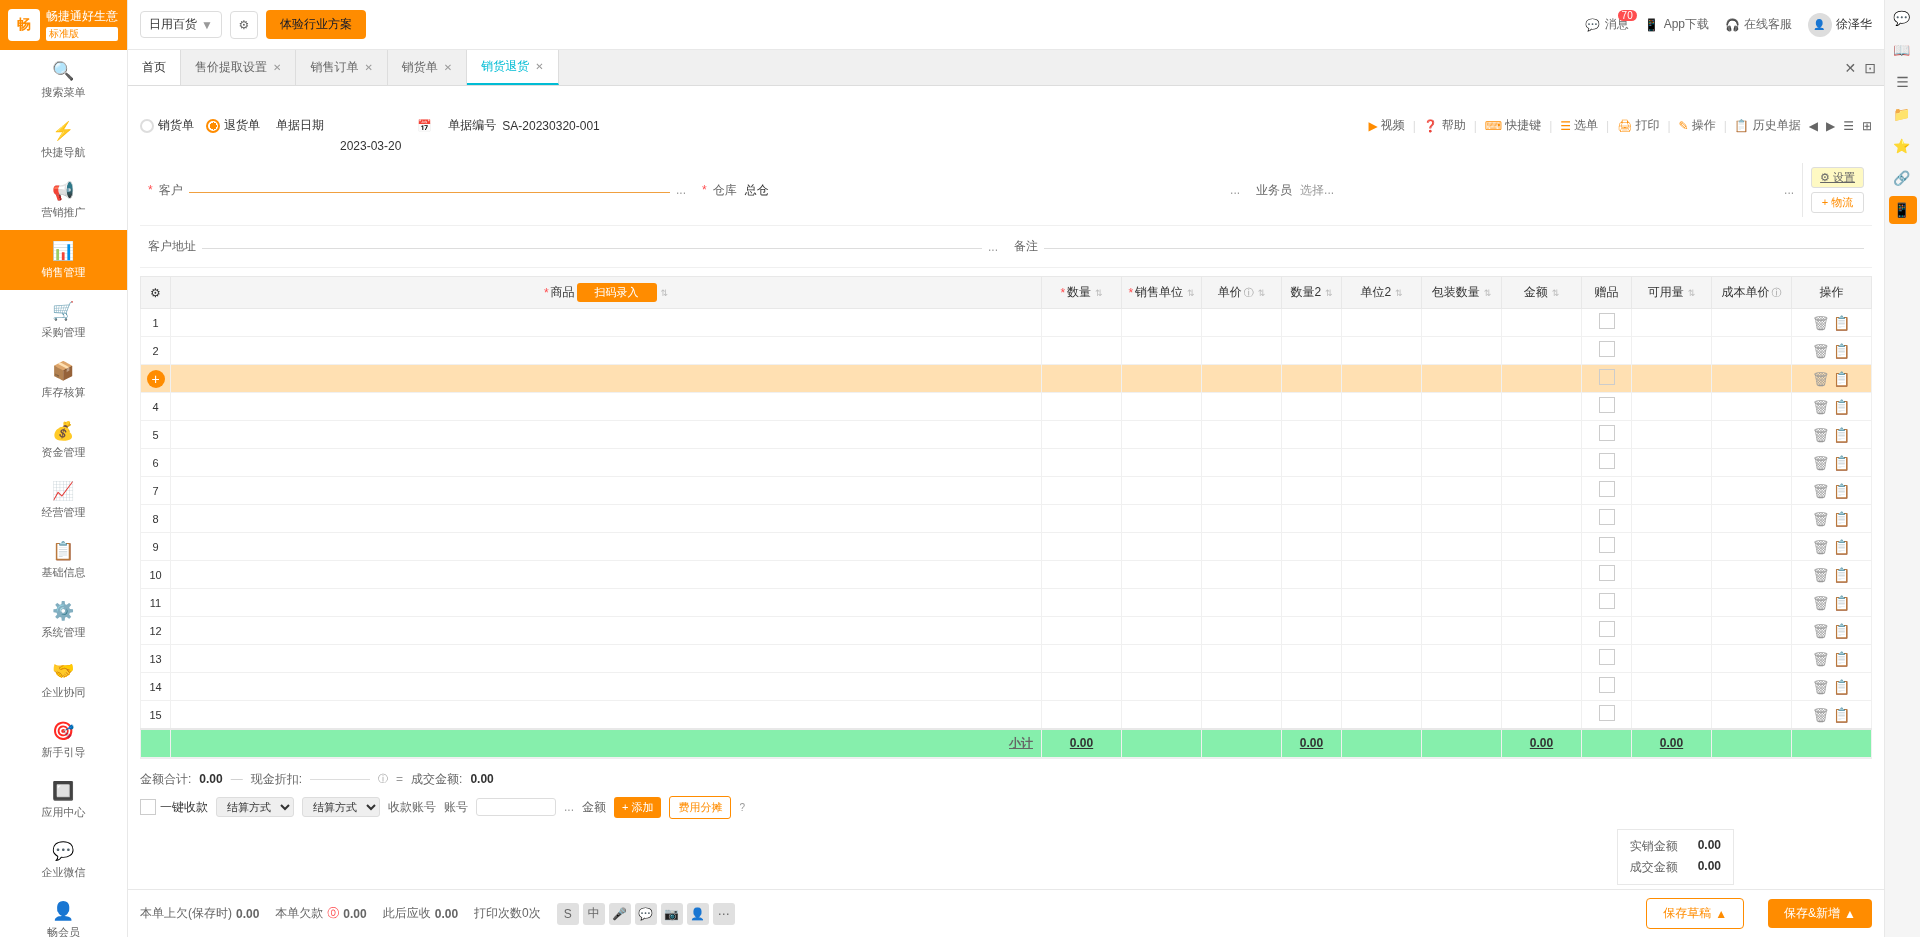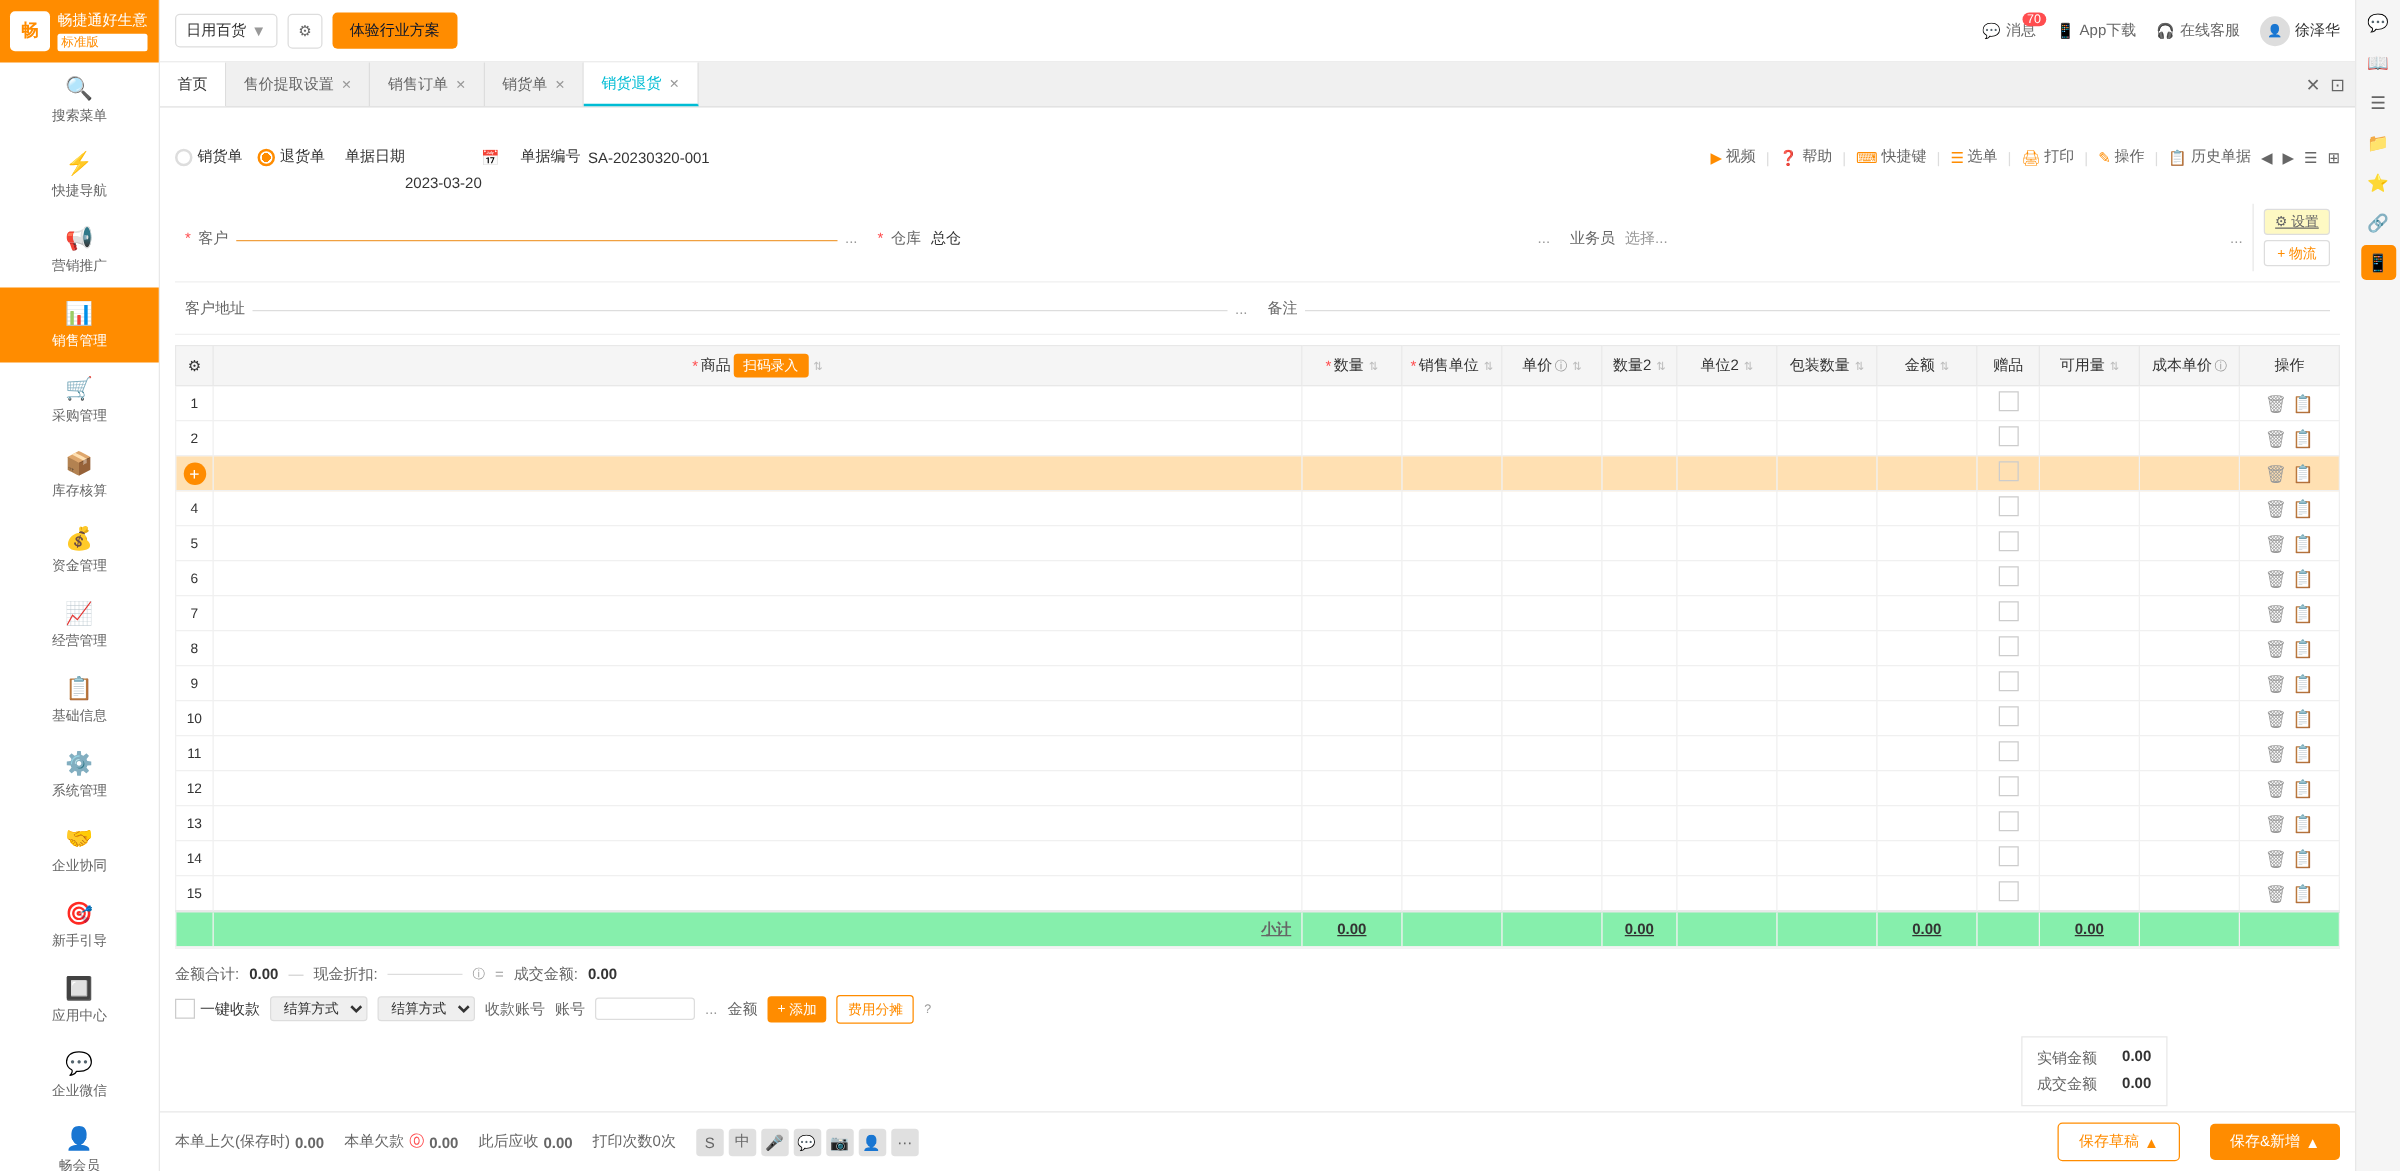--- a/index.html
+++ b/index.html
@@ -47,21 +47,21 @@
     
     
     .page-content { flex: 1; background: #fff; overflow-y: auto; padding: 12px; }
     
     
     .form-header { display: flex; align-items: center; gap: 16px; margin-bottom: 10px; }
     .radio-group { display: flex; align-items: center; gap: 12px; }
     .radio-item { display: flex; align-items: center; gap: 4px; cursor: pointer; font-size: 12px; }
     .radio-circle { width: 14px; height: 14px; border-radius: 50%; border: 2px solid #ddd; display: inline-block; }
     .radio-circle.checked { border-color: #ff8c00; background: radial-gradient(circle, #ff8c00 50%, #fff 50%); }
-    .date-field { display: flex; align-items: center; gap: 0; font-size: 12px; }
+    .date-field { display: flex; align-items: center; gap: 16px; font-size: 12px; }
     .date-value { color: #333; margin-top: 41px; }
     .calendar-icon { color: #999; cursor: pointer; }
     .doc-id-field { display: flex; align-items: center; gap: 6px; font-size: 12px; }
     
     .form-toolbar { margin-left: auto; display: flex; align-items: center; gap: 8px; }
     .toolbar-btn { display: flex; align-items: center; gap: 3px; color: #666; font-size: 12px; cursor: pointer; }
     .toolbar-btn .icon { color: #ff8c00; }
     .toolbar-sep { color: #ddd; }
     
     
@@ -72,21 +72,21 @@
     .form-field .dots { color: #999; cursor: pointer; }
     
     
     .data-table-wrap { overflow: auto; position: relative; }
     .data-table { width: 100%; border-collapse: collapse; font-size: 12px; }
     .data-table th { background: #f5f5f5; border: 1px solid #e8e8e8; padding: 6px 4px; text-align: center; font-weight: normal; color: #333; white-space: nowrap; }
     .data-table td { border: 1px solid #f0f0f0; padding: 4px; text-align: center; height: 28px; color: #333; }
     .data-table tr.highlight-row td { background: #ffe0b2; }
     .row-num { color: #999; font-size: 11px; }
     .add-row-btn { width: 18px; height: 18px; background: #ff8c00; border-radius: 50%; color: #fff; display: inline-flex; align-items: center; justify-content: center; cursor: pointer; font-size: 14px; line-height: 1; }
-    .scan-input-btn { background: #ff8c00; color: #fff; border: none; border-radius: 3px; padding: 2px 8px; font-size: 11px; cursor: pointer; }
+    .scan-input-btn { background: #ff8c00; color: #fff; border: none; border-radius: 3px; padding: 2px 18px; font-size: 11px; cursor: pointer; }
     
     .subtotal-row td { background: #86efac; font-weight: bold; border-top: 2px solid #e8e8e8; text-decoration: underline; }
     
     .action-icons { display: flex; align-items: center; justify-content: center; gap: 4px; }
     .action-icon { color: #999; cursor: pointer; font-size: 14px; }
     
     .checkbox-cell { width: 16px; height: 16px; border: 1px solid #ccc; display: inline-block; background: #fff; }
     
     
     .form-footer { border-top: 1px solid #eee; padding: 8px 0; }

